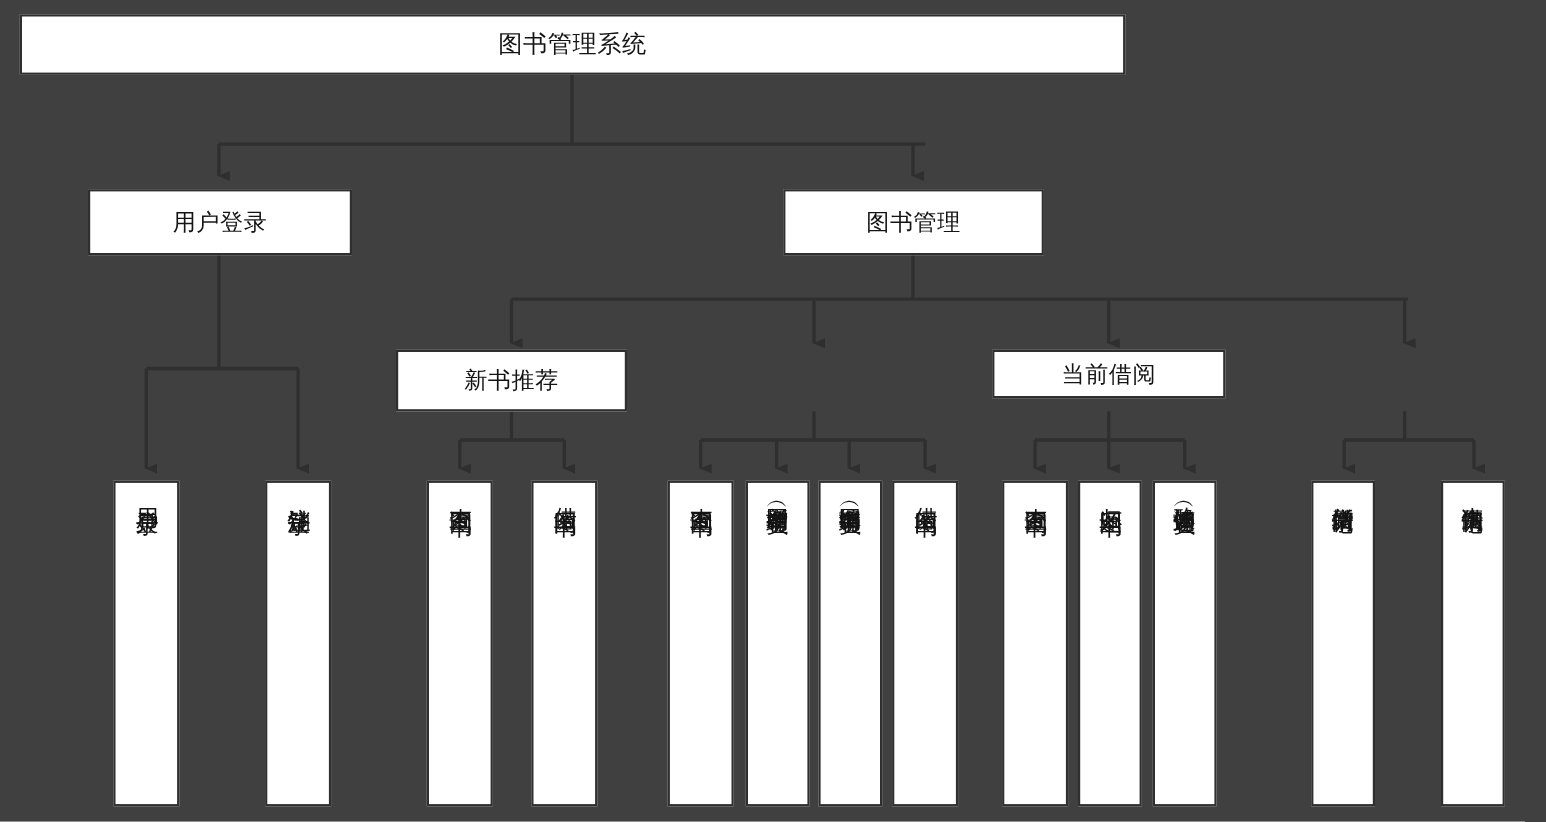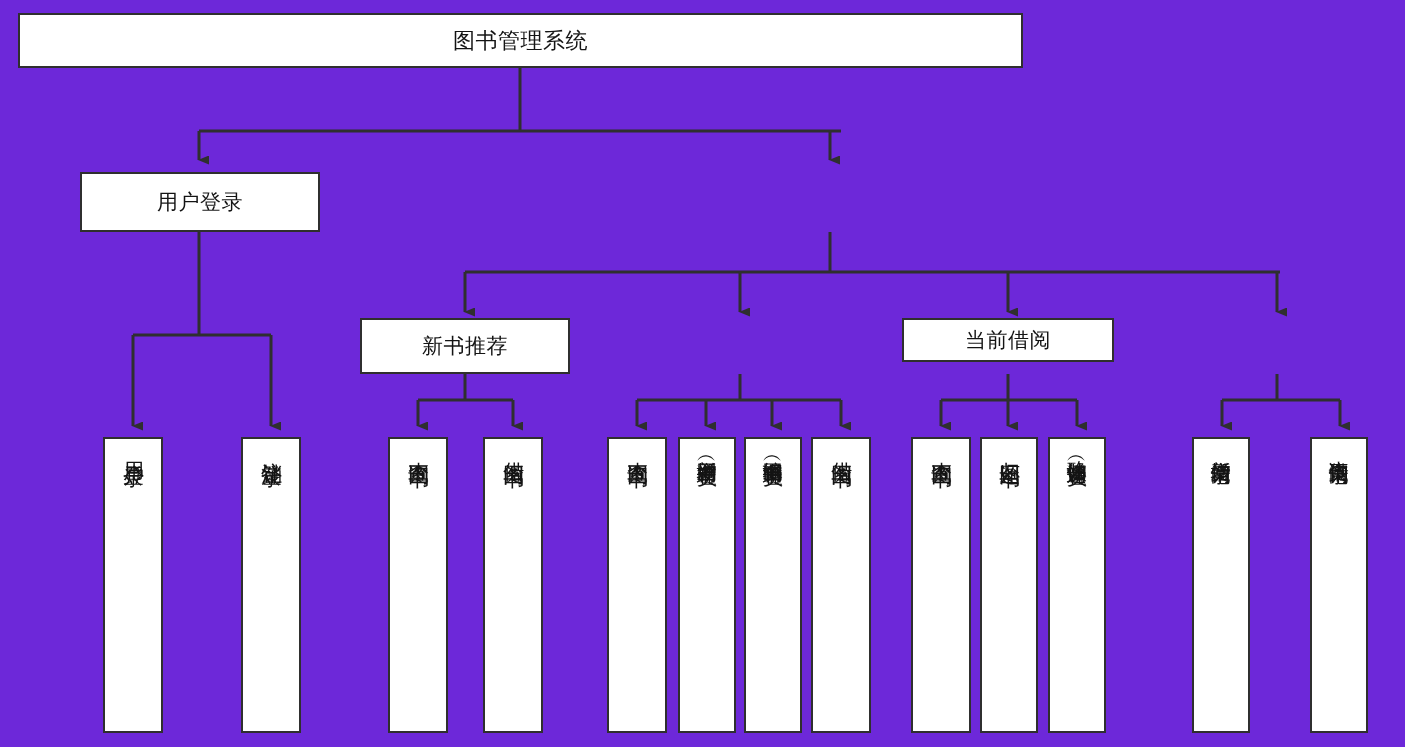--- a/index.html
+++ b/index.html
@@ -9,21 +9,21 @@
     background: #ffffff;
   }
   body {
     font-family: "DejaVu Sans", "Liberation Sans", sans-serif;
     color: #111111;
   }
   #diagram-root {
     position: relative;
     width: 1405px;
     height: 747px;
-    background: #6d28d9;
+    background: #404040;
     overflow: hidden;
   }
   #edge-layer {
     position: absolute;
     left: 0;
     top: 0;
     width: 1405px;
     height: 747px;
     pointer-events: none;
   }
@@ -139,20 +139,23 @@
   </svg>
 
   <div class="node h" id="node-root" style="left:18px; top:13px; width:1005px; height:55px;">
     <span class="node-label">图书管理系统</span>
   </div>
 
   <div class="node h" style="left:80px; top:172px; width:240px; height:60px;">
     <span class="node-label">用户登录</span>
   </div>
 
+  <div class="node h" style="left:712px; top:172px; width:237px; height:60px;">
+    <span class="node-label">图书管理</span>
+  </div>
 
   <div class="node h" style="left:360px; top:318px; width:210px; height:56px;">
     <span class="node-label">新书推荐</span>
   </div>
 
 
   <div class="node h" style="left:902px; top:318px; width:212px; height:44px;">
     <span class="node-label">当前借阅</span>
   </div>
 

